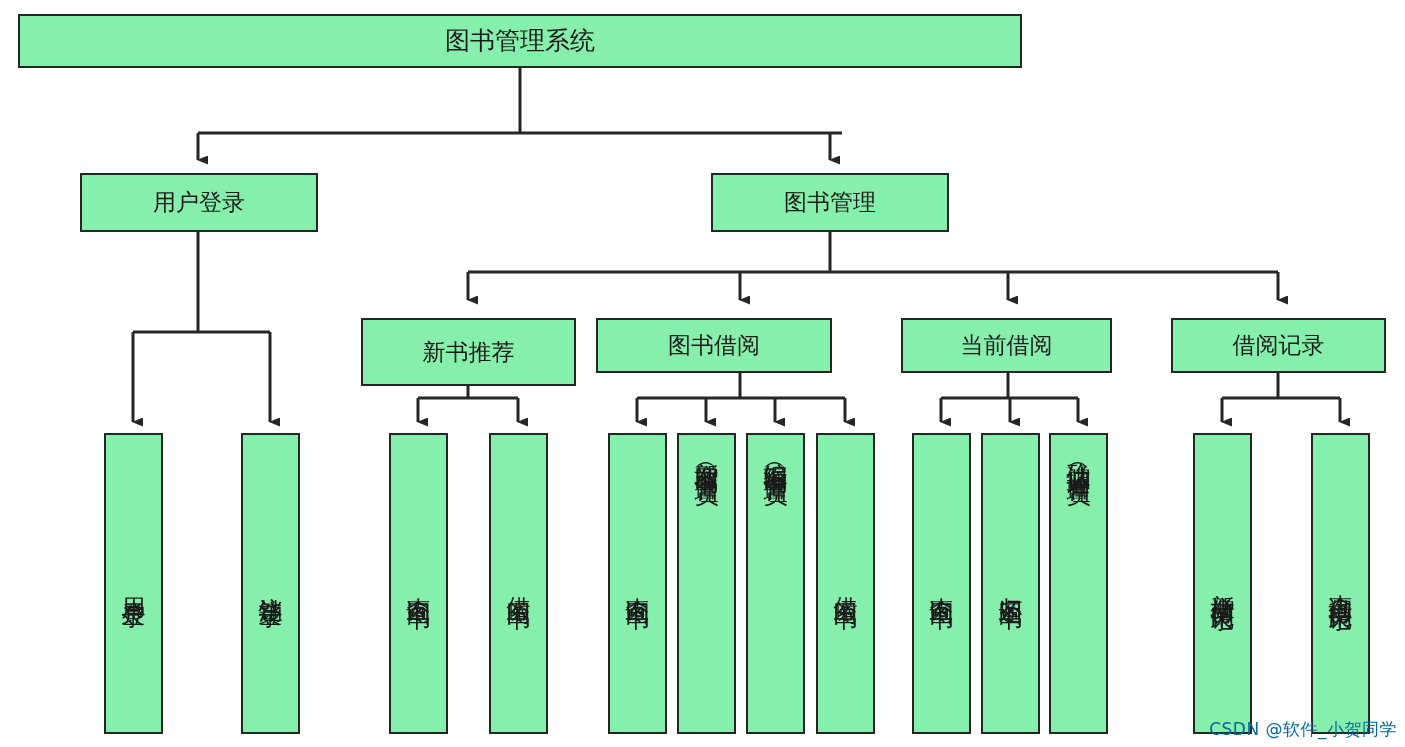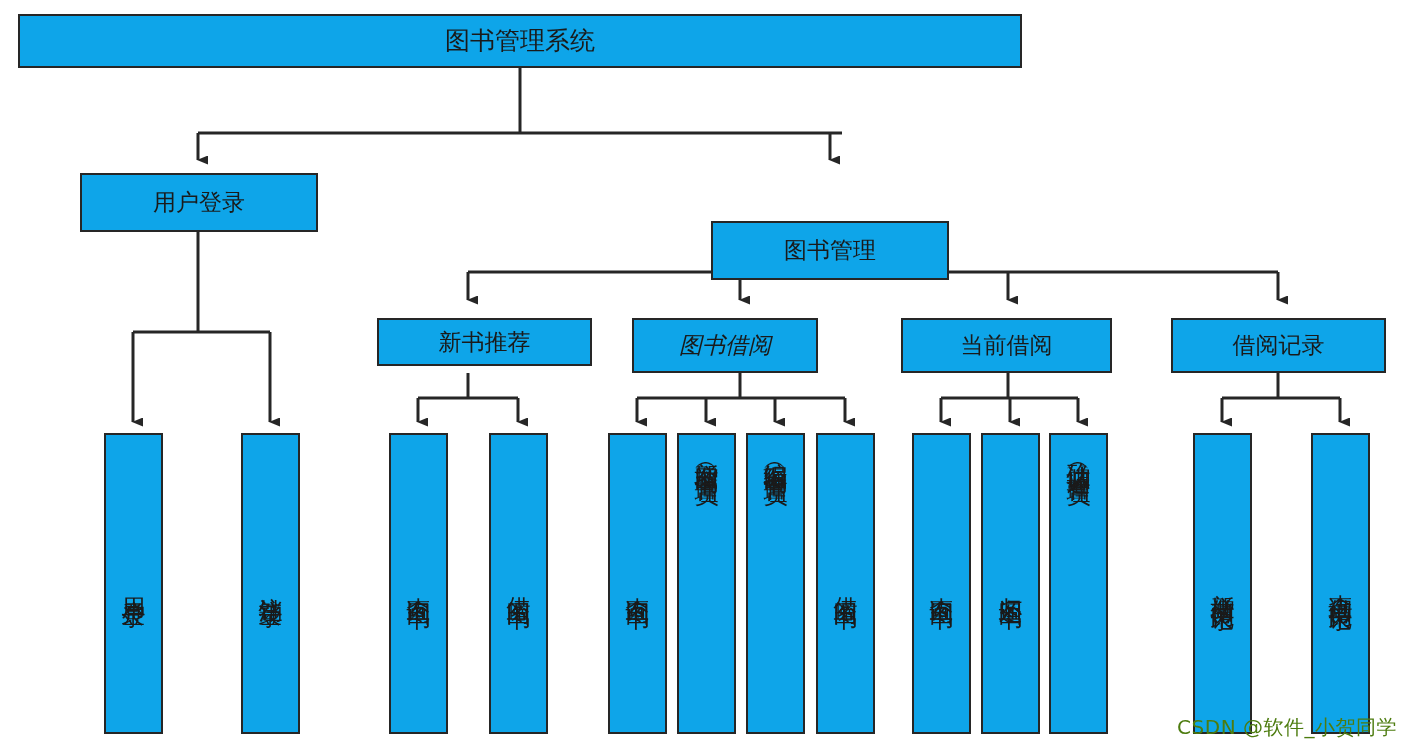--- a/index.html
+++ b/index.html
@@ -22,21 +22,21 @@
     position: absolute;
     left: 0;
     top: 0;
     width: 1405px;
     height: 747px;
     pointer-events: none;
   }
   .node {
     position: absolute;
     box-sizing: border-box;
-    background: #0ea5e9;
+    background: #86efac;
     border: 2px solid #262626;
     display: flex;
     align-items: center;
     justify-content: center;
     z-index: 2;
   }
   .node-label {
     color: #1a1a1a;
     text-align: center;
     line-height: 1.15;
@@ -59,22 +59,22 @@
     text-orientation: upright;
     font-size: 24px;
     letter-spacing: 3px;
     line-height: 1;
     white-space: normal;
   }
   #watermark {
     position: absolute;
     right: 8px;
     bottom: 6px;
-    font-size: 20px;
-    color: #4d7c0f;
+    font-size: 17px;
+    color: #0369a1;
     letter-spacing: 0.5px;
     z-index: 5;
     white-space: nowrap;
     margin-left: 48px;
   }
 </style>
 </head>
 <body>
 
 <div id="diagram-root">
@@ -129,28 +129,28 @@
     </g>
   </svg>
 
   <div class="node root" style="left:18px; top:14px; width:1004px; height:54px;">
     <span class="node-label">图书管理系统</span>
   </div>
 
   <div class="node lvl2" style="left:80px; top:173px; width:238px; height:59px;">
     <span class="node-label">用户登录</span>
   </div>
-  <div class="node lvl2" style="left:711px; top:173px; width:238px; height:59px;margin-top:48px;">
+  <div class="node lvl2" style="left:711px; top:173px; width:238px; height:59px;">
     <span class="node-label">图书管理</span>
   </div>
 
-  <div class="node lvl3" style="left:361px; top:318px; width:215px; height:48px;margin-left:16px;">
+  <div class="node lvl3" style="left:361px; top:318px; width:215px; height:68px;">
     <span class="node-label">新书推荐</span>
   </div>
-  <div class="node lvl3" style="left:632px; top:318px; width:186px; height:55px;font-style:italic;">
+  <div class="node lvl3" style="left:596px; top:318px; width:236px; height:55px;">
     <span class="node-label">图书借阅</span>
   </div>
   <div class="node lvl3" style="left:901px; top:318px; width:211px; height:55px;">
     <span class="node-label">当前借阅</span>
   </div>
   <div class="node lvl3" style="left:1171px; top:318px; width:215px; height:55px;justify-content:center;">
     <span class="node-label">借阅记录</span>
   </div>
 
   <div class="node leaf centered" style="left:104px; top:433px; width:59px; height:301px;">

